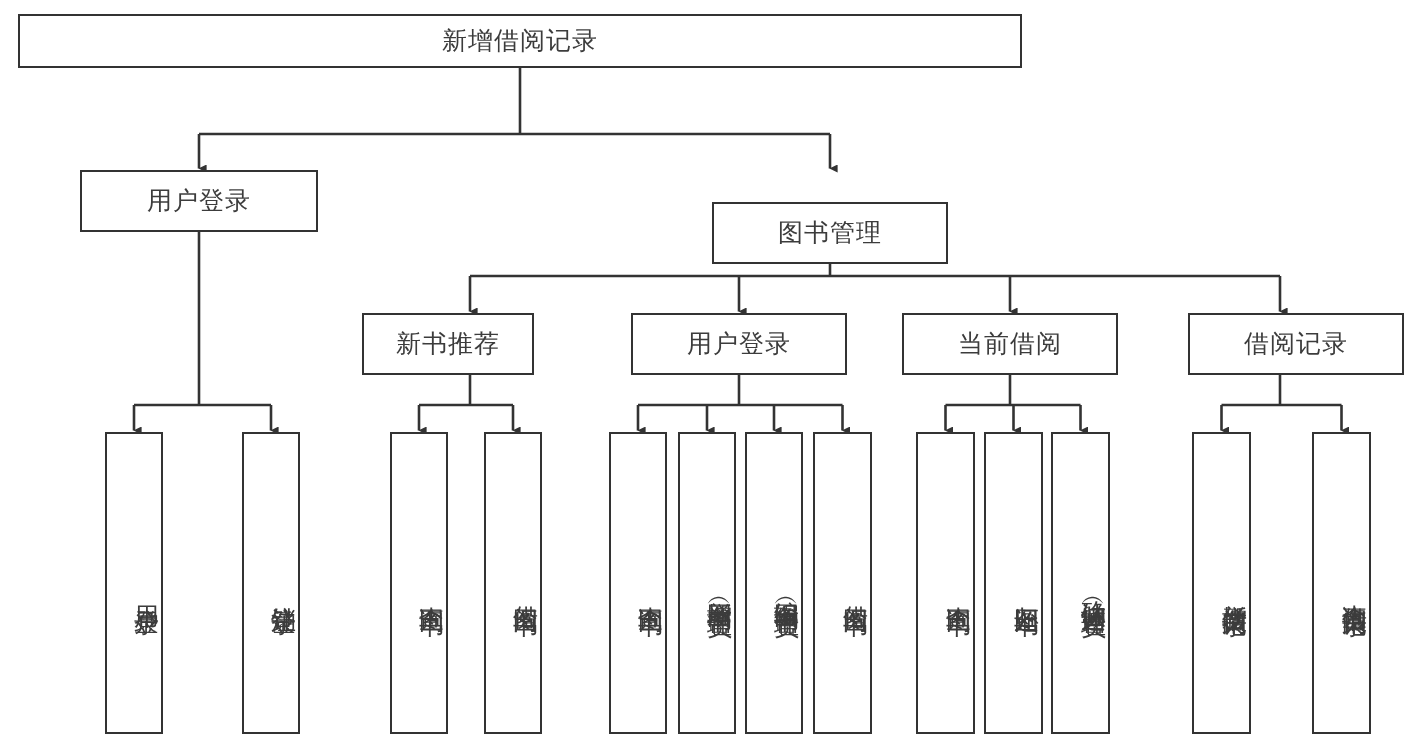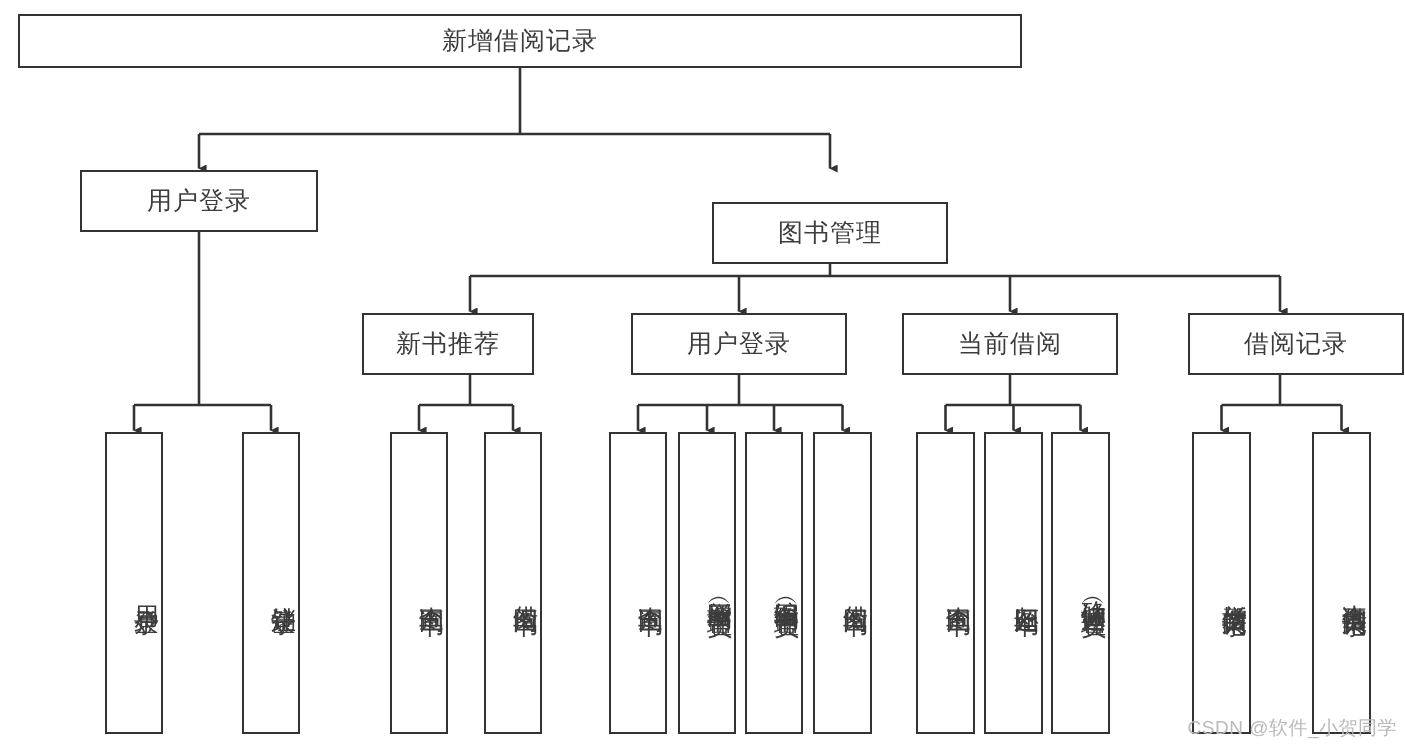--- a/index.html
+++ b/index.html
@@ -172,14 +172,13 @@
         <span class="vtext">确认归还（管理员）</span>
       </div>
       <div class="node vertical" style="left: 1192px; top: 432px; width: 59px; height: 302px;">
         <span class="vtext">新增借阅记录</span>
       </div>
       <div class="node vertical" style="left: 1312px; top: 432px; width: 59px; height: 302px;">
         <span class="vtext">查询借阅记录</span>
       </div>
     </div>
 
-  <div id="watermark">CSDN @软件_小贺同学</div>
 </div>
 
 </body></html>

